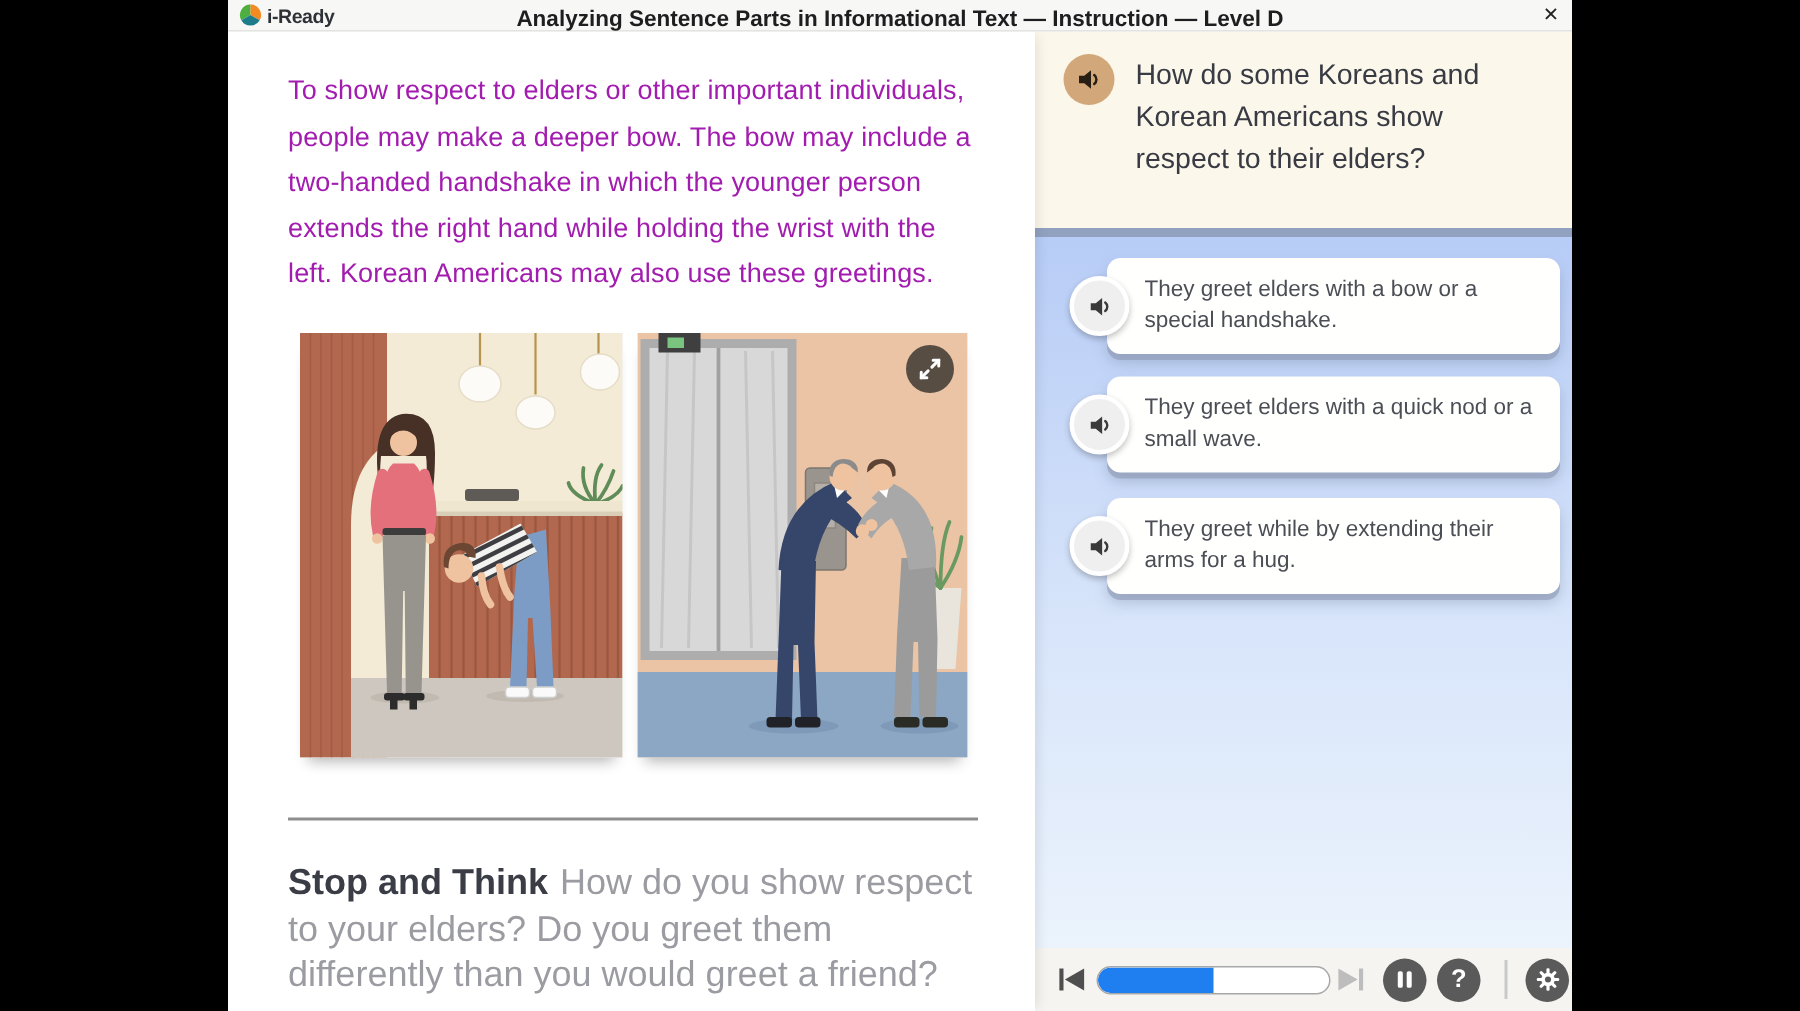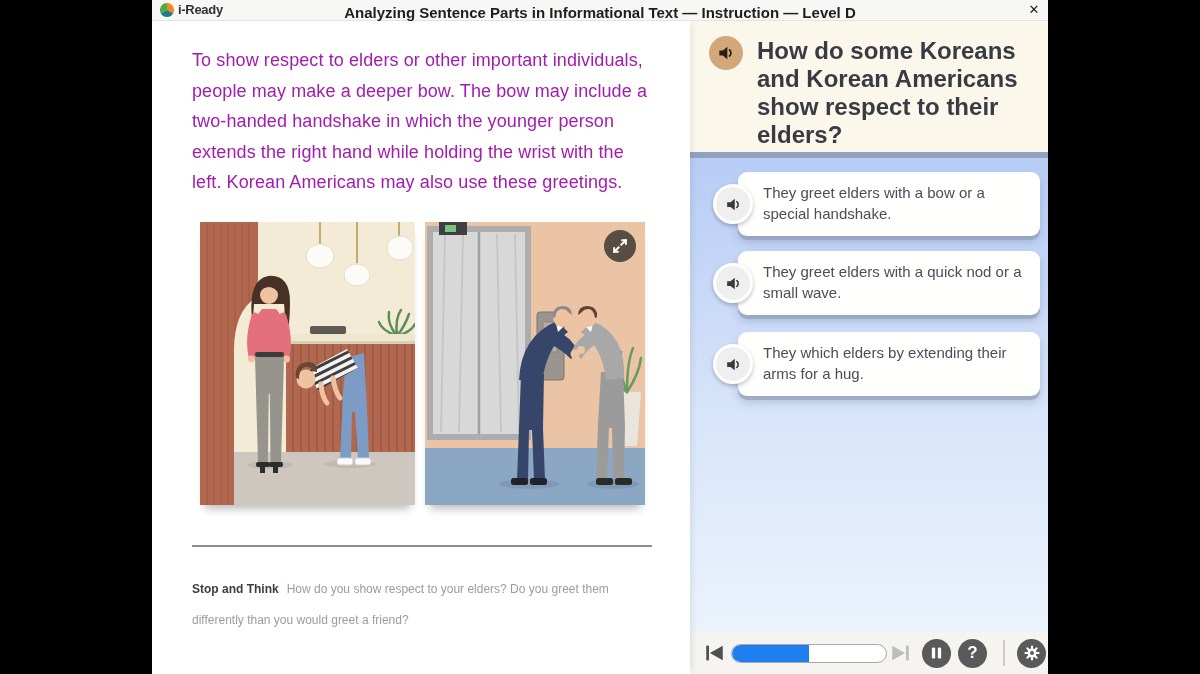--- a/index.html
+++ b/index.html
@@ -3,21 +3,21 @@
 <meta charset="utf-8">
 <style>
   * { margin:0; padding:0; box-sizing:border-box; }
   html,body { width:1200px; height:674px; background:#000; overflow:hidden;
               font-family:"Liberation Sans", sans-serif; }
   .app { position:absolute; left:152px; top:0; width:896px; height:674px; background:#fff; }
 
   
   .topbar { position:absolute; left:0; top:0; right:0; height:21px; background:#f7f7f5;
             border-bottom:1px solid #e3e3e1; z-index:10; }
-  .brand { position:absolute; left:7px; top:2px; display:flex; gap:3px; }
+  .brand { position:absolute; left:7px; top:2px; display:flex; align-items:center; gap:3px; }
   .brand-text { font-size:13px; font-weight:700; color:#2e3237; letter-spacing:-0.3px; }
   .win-title { position:absolute; left:0; right:0; top:4px; text-align:center;
                font-size:15px; font-weight:600; color:#1e1e20; }
   .close-btn { position:absolute; right:5px; top:1px; width:18px; height:18px; background:none;
                border:none; font-size:13px; color:#222; cursor:pointer; line-height:18px; }
 
   
   .reading-pane { position:absolute; left:0; top:21px; width:538px; bottom:0; background:#fff;
                   box-shadow:4px 0 8px -3px rgba(0,0,0,0.10); z-index:2; }
   .para { position:absolute; left:40px; top:24px; width:464px; font-size:18px;
@@ -25,32 +25,32 @@
   .images { position:absolute; left:48px; top:201px; display:flex; gap:10px; }
   .images figure { position:relative; background:#eee;
                    box-shadow:0 8px 9px -5px rgba(0,0,0,0.30); }
   .fig1 { width:215px; height:283px; }
   .fig2 { width:220px; height:283px; }
   .expand-btn { position:absolute; top:8px; right:9px; width:32px; height:32px; border:none;
                 border-radius:50%; background:rgba(66,60,53,0.88); cursor:pointer;
                 display:flex; align-items:center; justify-content:center; }
   .rule { position:absolute; left:40px; top:524px; width:460px; border:none;
           border-top:2px solid #8e8e8e; }
-  .stopthink { position:absolute; left:40px; top:553px; width:466px; font-size:12px;
+  .stopthink { position:absolute; left:40px; top:553px; width:466px; font-size:24px;
                line-height:30.6px; color:#9b9ba2; }
   .stopthink strong { color:#3a3d45; margin-right:8px; }
 
   
   .question-pane { position:absolute; left:538px; top:21px; width:358px; bottom:0; }
   .question-box { position:absolute; left:0; right:0; top:0; height:131px; background:#fcf7eb; }
   .q-audio { position:absolute; left:19px; top:15px; width:34px; height:34px; border:none;
              border-radius:50%; background:#d2a87b; cursor:pointer; display:flex;
              align-items:center; justify-content:center; color:#281f14; }
-  .q-text { position:absolute; left:67px; top:16px; width:262px; font-size:24px;
-            font-weight:700; color:#383b43; line-height:28px; }
+  .q-text { position:absolute; left:67px; top:16px; width:262px; font-size:19px;
+            font-weight:400; color:#383b43; line-height:28px; }
   .panel-divider { position:absolute; left:0; right:0; top:131px; height:6px; background:#91a1c0; }
   .options { position:absolute; left:0; right:0; top:137px; bottom:42px;
              background:linear-gradient(180deg,#b7ccf6 0%,#d8e5fa 55%,#ebf3fc 100%); }
   .card { position:absolute; left:48px; width:302px; min-height:64px; background:#fffffe;
           border-radius:9px; cursor:pointer;
           box-shadow:0 4px 0 rgba(138,150,175,0.55), 0 6px 9px rgba(110,125,155,0.35); }
   .card-1 { top:14px; } .card-2 { top:93px; } .card-3 { top:174px; }
   .card p { margin:11px 14px 11px 25px; font-size:15px; line-height:20.5px; color:#4c4e55; }
   .bubble { position:absolute; left:-25px; top:50%; transform:translateY(-50%); width:40px;
             height:40px; border-radius:50%; background:#efefef; border:3px solid #fff;
@@ -300,21 +300,21 @@
         <p>They greet elders with a bow or a special handshake.</p>
       </div>
 
       <div class="card card-3">
         <button class="bubble">
           <svg width="19" height="19" viewBox="0 0 24 24">
             <path d="M4,9 h4.2 L13.6,4.6 v14.8 L8.2,15 H4 Z" fill="currentColor"></path>
             <path d="M16.2,8.4 a4.6,4.6 0 0 1 0,7.2" fill="none" stroke="currentColor" stroke-width="2" stroke-linecap="round"></path>
           </svg>
         </button>
-        <p>They which elders by extending their arms for a hug.</p>
+        <p>They greet while by extending their arms for a hug.</p>
       </div>
     </div>
 
     <div class="player">
       <button class="icon-btn skip-back">
         <svg width="23" height="22" viewBox="0 0 24 24">
           <rect x="3" y="4" width="3" height="16" fill="currentColor"></rect>
           <polygon points="21,4 7,12 21,20" fill="currentColor"></polygon>
         </svg>
       </button>

